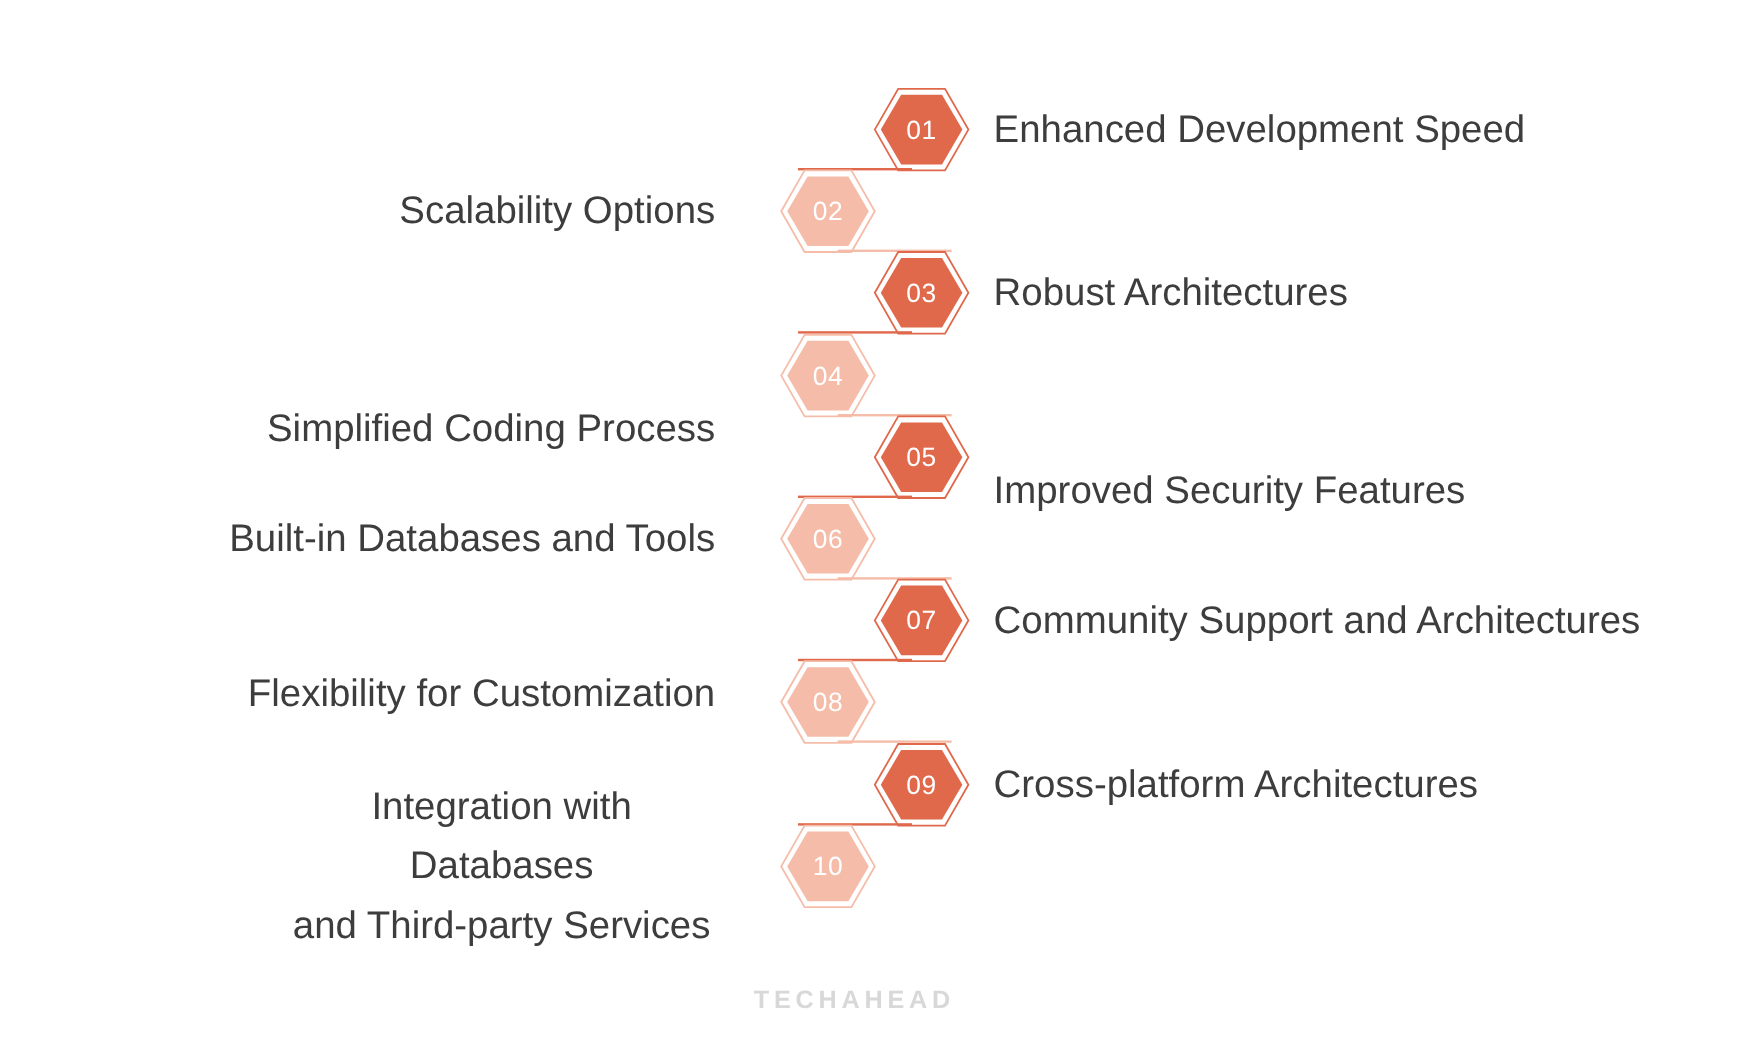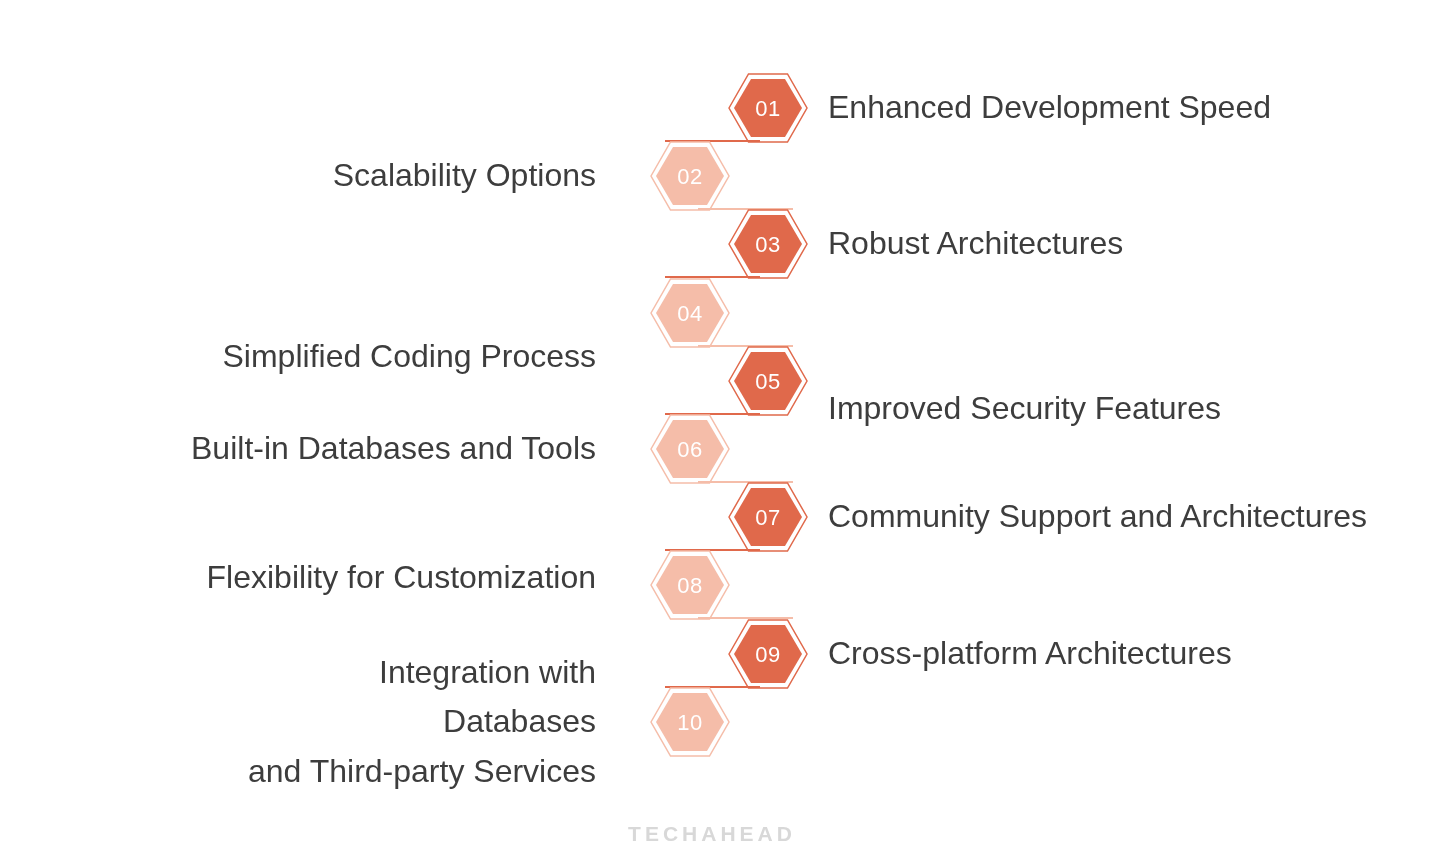--- a/index.html
+++ b/index.html
@@ -43,21 +43,21 @@
   .label {
     position: absolute;
     transform: translateY(-50%);
     font-size: 32px;
     line-height: 1.55;
     color: var(--text);
     white-space: pre-line;
     z-index: 3;
   }
   .label.left { text-align: right; }
-  .label.multiline { width: 356px; text-align: right; margin-left: 28px; }
+  .label.multiline { width: 356px; text-align: center; margin-left: 28px; }
   .footer-brand {
     position: absolute;
     left: 50%;
     top: 822px;
     transform: translateX(-50%);
     font-size: 21px;
     font-weight: bold;
     letter-spacing: 4px;
     color: var(--footer);
     z-index: 3;

